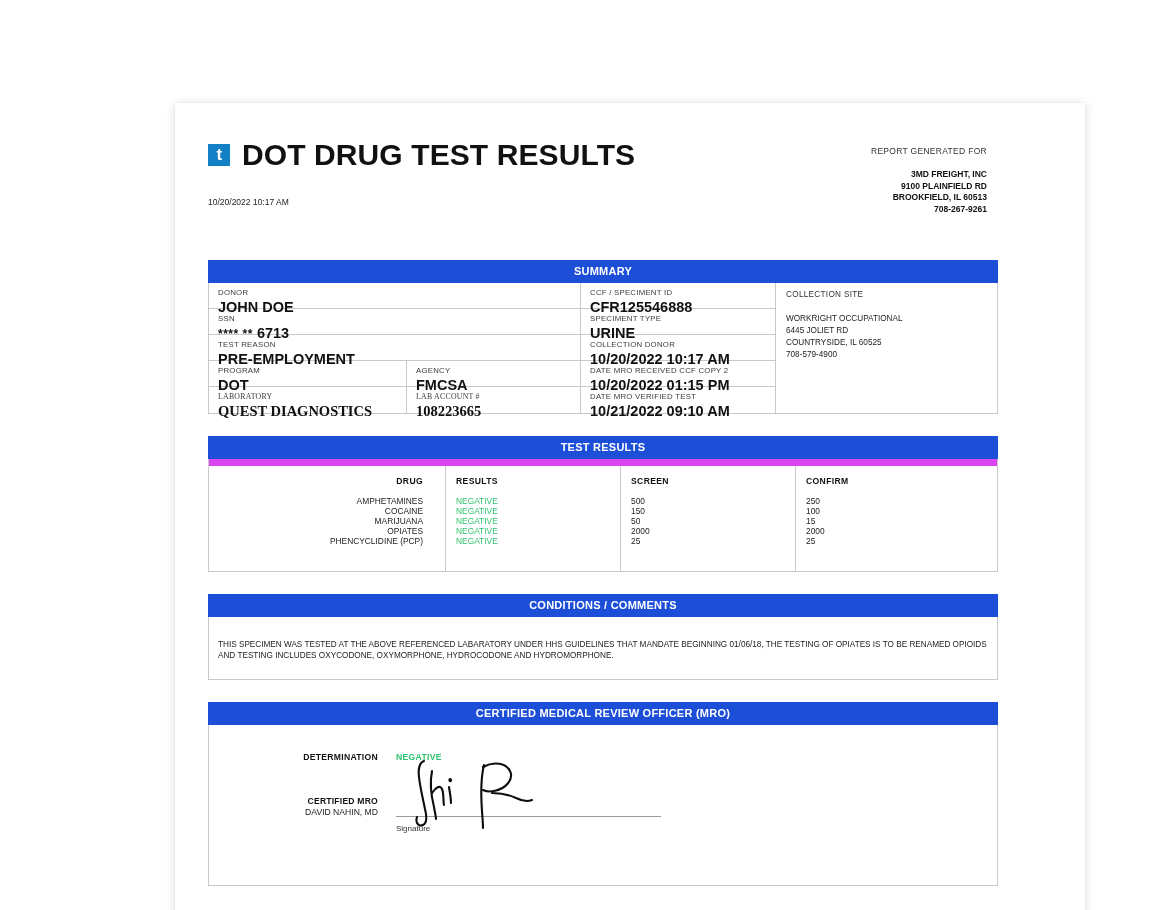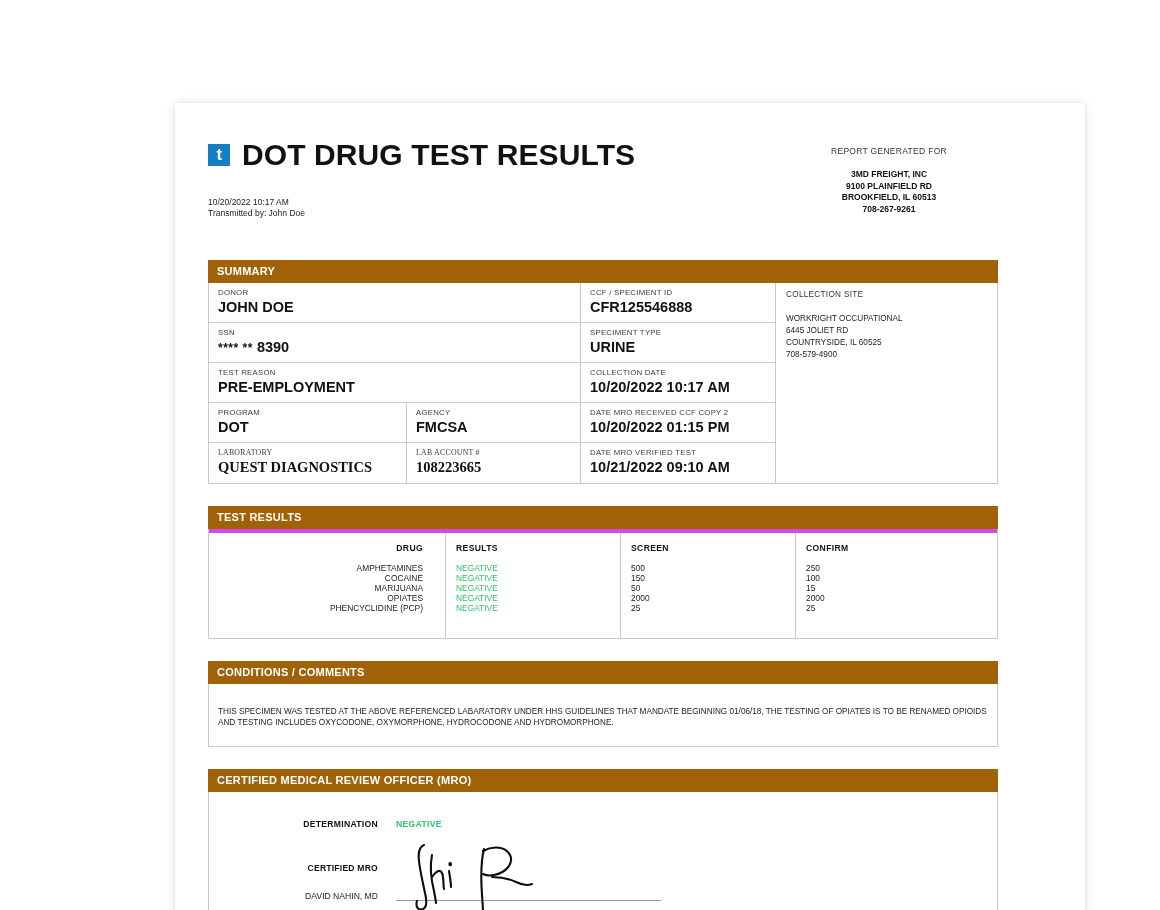--- a/index.html
+++ b/index.html
@@ -71,49 +71,50 @@
     color: #111111;
   }
   .header-meta {
     margin-top: 25px;
     font-size: 8.5px;
     line-height: 11px;
     color: #222222;
   }
   .report-for {
     position: absolute;
-    right: 4px;
+    right: 11px;
     top: 8px;
     width: 210px;
-    text-align: center;
+    text-align: right;
   }
   .report-for .rf-label {
     font-size: 8.5px;
     letter-spacing: 0.3px;
     color: #333333;
   }
   .report-for .rf-block {
     margin-top: 13px;
     font-size: 8.5px;
     line-height: 11.5px;
     font-weight: bold;
     color: #111111;
   }
 
   
   .section {
     margin-top: 22px;
   }
   .section-bar {
-    background: #a16207;
+    background: #1d4ed8;
     color: #ffffff;
     font-size: 11px;
     font-weight: bold;
     letter-spacing: 0.25px;
     padding: 5px 9px 6px 9px;
+    text-align: center;
   }
   .section-body {
     border: 1px solid #c9c9c9;
     border-top: none;
     background: #ffffff;
   }
   .fl {
     font-size: 7.8px;
     letter-spacing: 0.25px;
     color: #3b3b3b;
@@ -147,34 +148,34 @@
   .summary-cols {
     display: flex;
   }
   .col-a { flex: 0 0 371px; border-right: 1px solid #c9c9c9; }
   .col-b { flex: 0 0 194px; }
   .col-c { flex: 1 1 auto; }
   .cell {
     padding: 5px 9px 5px 9px;
     border-bottom: 1px solid #c9c9c9;
     box-sizing: border-box;
-    height: 40px;
+    height: 26px;
   }
   .cell.nb { border-bottom: none; }
 
   
   .panel-line {
     padding: 18px 9px 16px 9px;
     font-size: 8.6px;
     color: #222222;
   }
   .panel-line b { font-weight: bold; }
   .results-table {
     display: flex;
-    border-top: 4px solid #d946ef;
+    border-top: 7px solid #d946ef;
     min-height: 105px;
   }
   .rcol {
     box-sizing: border-box;
     padding: 10px 10px 10px 10px;
   }
   .rcol + .rcol { border-left: 1px solid #c9c9c9; }
   .rcol-drug    { flex: 0 0 236px; text-align: right; padding-right: 22px; }
   .rcol-results { flex: 0 0 175px; }
   .rcol-screen  { flex: 0 0 175px; }
@@ -240,21 +241,21 @@
   }
   .mro-sig-label-box .l1 {
     font-size: 8.6px;
     font-weight: bold;
     letter-spacing: 0.2px;
     color: #111111;
   }
   .mro-sig-label-box .l2 {
     font-size: 8.6px;
     color: #222222;
-    margin-top: 18px;
+    margin-top: 1px;
   }
   .sig-area {
     margin-left: 18px;
     position: relative;
     width: 265px;
   }
   .sig-svg {
     position: absolute;
     left: 10px;
     bottom: -16px;
@@ -285,21 +286,20 @@
 
       <div class="doc-header">
         <div class="title-row">
           <div class="logo-mark">
             <span>t</span>
           </div>
           <div class="doc-title">DOT DRUG TEST RESULTS</div>
         </div>
         <div class="header-meta">
           <div>10/20/2022 10:17 AM</div>
-          <div>Transmitted by: John Doe</div>
         </div>
         <div class="report-for">
           <div class="rf-label">REPORT GENERATED FOR</div>
           <div class="rf-block">
             <div>3MD FREIGHT, INC</div>
             <div>9100 PLAINFIELD RD</div>
             <div>BROOKFIELD, IL 60513</div>
             <div>708-267-9261</div>
           </div>
         </div>
@@ -310,21 +310,21 @@
         <div class="section-body">
           <div class="summary-cols">
 
             <div class="col-a">
               <div class="cell">
                 <div class="fl">DONOR</div>
                 <div class="fv">JOHN DOE</div>
               </div>
               <div class="cell">
                 <div class="fl">SSN</div>
-                <div class="fv"><span class="mask">**** **</span> <span>8390</span></div>
+                <div class="fv"><span class="mask">**** **</span> <span>6713</span></div>
               </div>
               <div class="cell">
                 <div class="fl">TEST REASON</div>
                 <div class="fv">PRE-EMPLOYMENT</div>
               </div>
               <div style="display:flex;">
                 <div class="cell" style="flex:0 0 198px;border-right:1px solid #c9c9c9;">
                   <div class="fl">PROGRAM</div>
                   <div class="fv">DOT</div>
                 </div>
@@ -348,21 +348,21 @@
             <div class="col-b" style="border-right:1px solid #c9c9c9;">
               <div class="cell">
                 <div class="fl">CCF / SPECIMENT ID</div>
                 <div class="fv">CFR125546888</div>
               </div>
               <div class="cell">
                 <div class="fl">SPECIMENT TYPE</div>
                 <div class="fv">URINE</div>
               </div>
               <div class="cell">
-                <div class="fl">COLLECTION DATE</div>
+                <div class="fl">COLLECTION DONOR</div>
                 <div class="fv">10/20/2022 10:17 AM</div>
               </div>
               <div class="cell">
                 <div class="fl">DATE MRO RECEIVED CCF COPY 2</div>
                 <div class="fv">10/20/2022 01:15 PM</div>
               </div>
               <div class="cell nb">
                 <div class="fl">DATE MRO VERIFIED TEST</div>
                 <div class="fv">10/21/2022 09:10 AM</div>
               </div>

